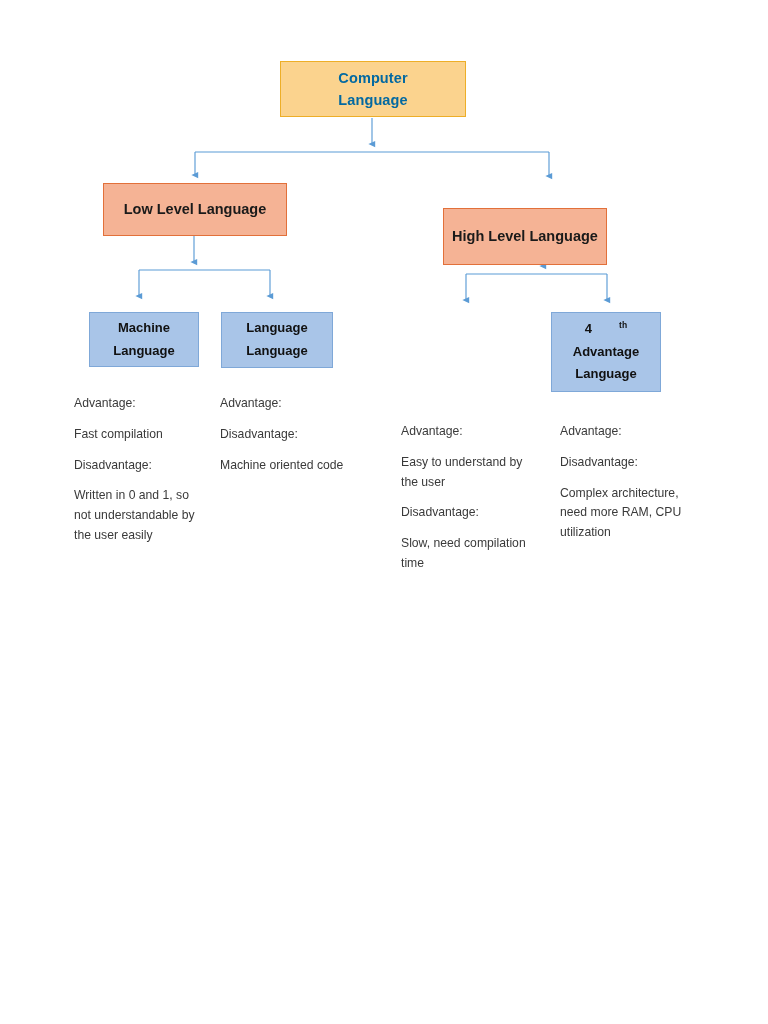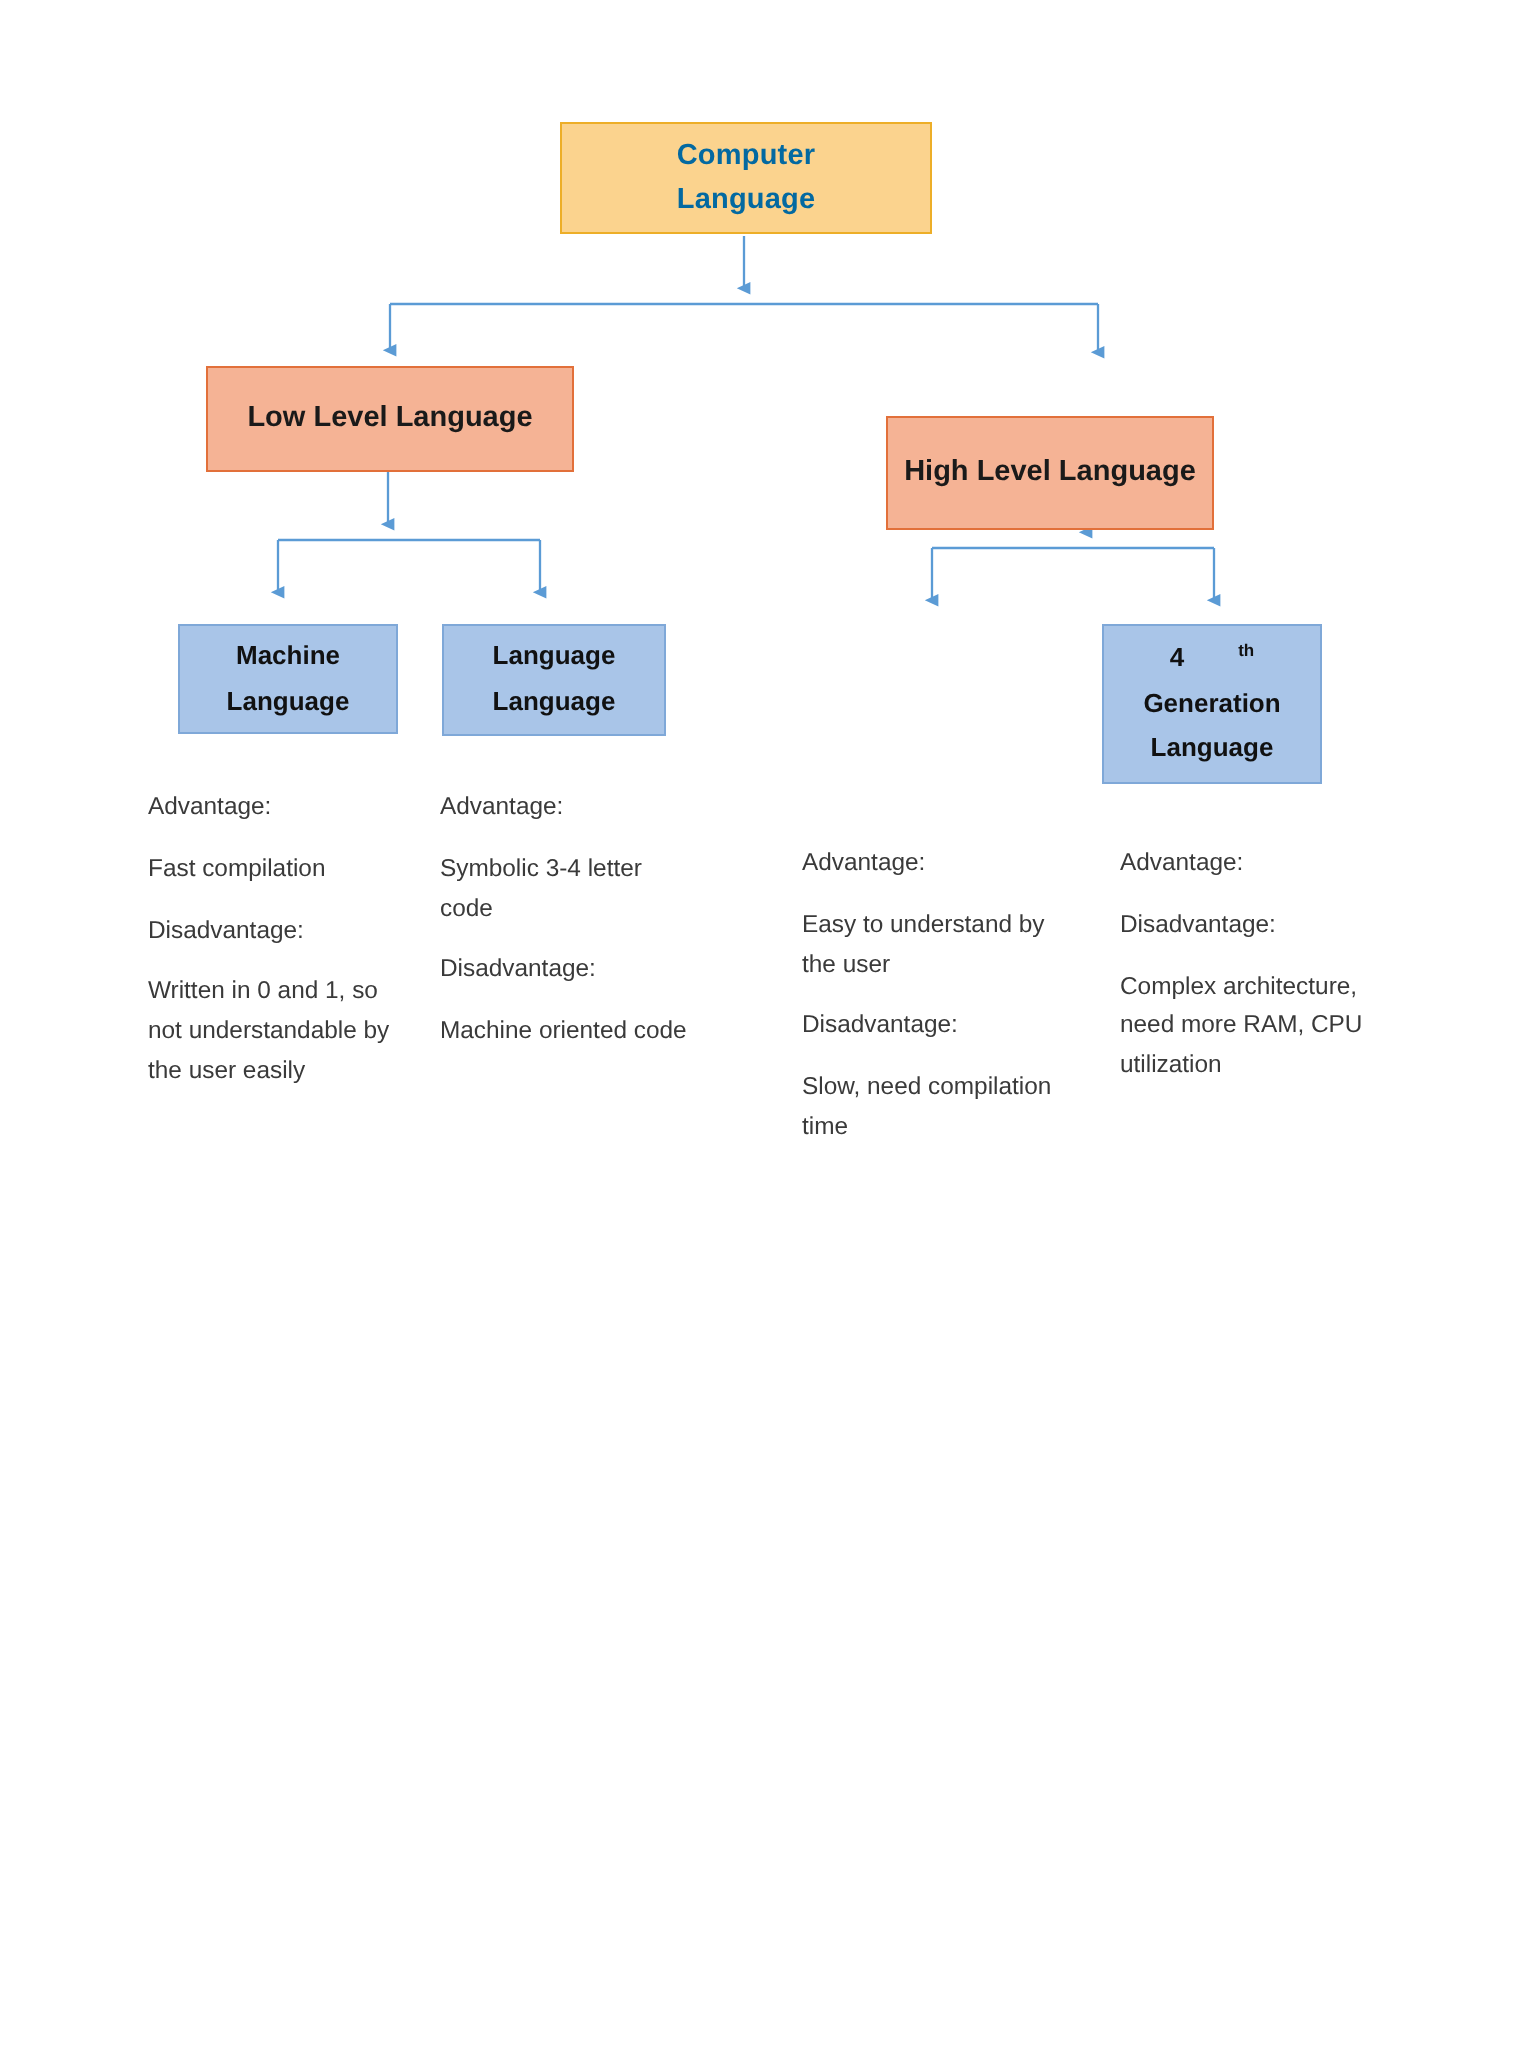--- a/index.html
+++ b/index.html
@@ -171,35 +171,34 @@
   <div class="node level3" id="node-assembly">
     <span class="node-label">
       <span>Language</span><br>
       <span>Language</span>
     </span>
   </div>
 
 
   <div class="node level3 gen4" id="node-gen4">
     <span class="node-label">
-      <span>4</span><sup>th</sup><span> Generation</span><br>
+      <span>4</span><sup>th</sup><span> Advantage</span><br>
       <span>Language</span>
     </span>
   </div>
 
   <div class="note-col" id="notes-machine">
     <span class="note-line">Advantage:</span>
     <span class="note-line">Fast compilation</span>
     <span class="note-line">Disadvantage:</span>
     <span class="note-line">Written in 0 and 1, so not understandable by the user easily</span>
   </div>
 
   <div class="note-col" id="notes-assembly">
     <span class="note-line">Advantage:</span>
-    <span class="note-line">Symbolic 3-4 letter code</span>
     <span class="note-line">Disadvantage:</span>
     <span class="note-line">Machine oriented code</span>
   </div>
 
   <div class="note-col" id="notes-basic">
     <span class="note-line">Advantage:</span>
     <span class="note-line">Easy to understand by the user</span>
     <span class="note-line">Disadvantage:</span>
     <span class="note-line">Slow, need compilation time</span>
   </div>

